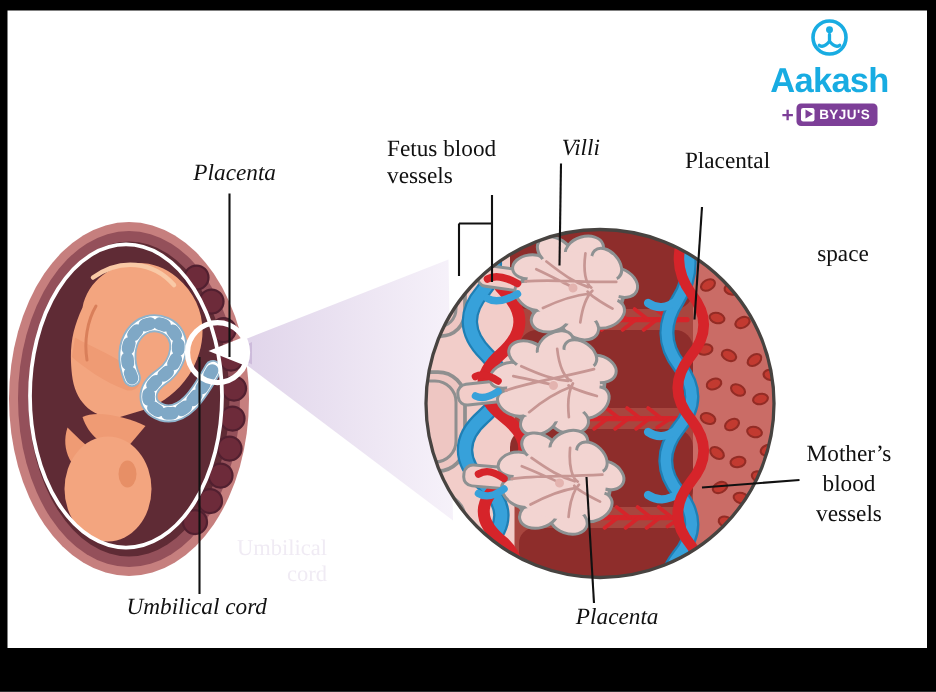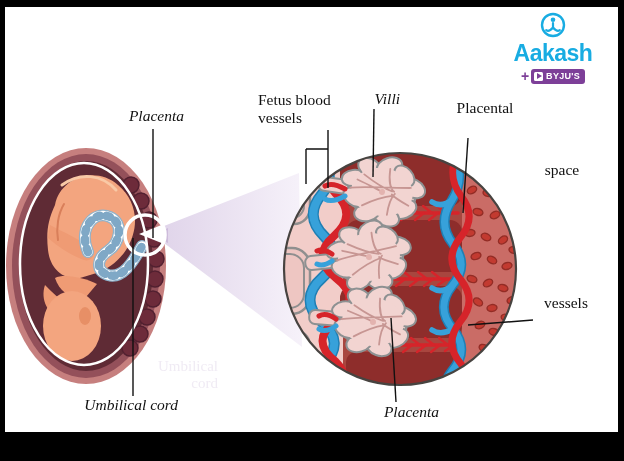--- a/index.html
+++ b/index.html
@@ -221,20 +221,22 @@
     <div>vessels</div>
   </div>
   <div class="lbl c" style="left:348px;top:90px;width:52px;">Villi</div>
   <div class="lbl l" style="left:450px;top:99px;width:70px;">
     <div>Placental</div>
   </div>
   <div class="lbl l lh20" style="left:523px;top:160px;width:78px;">
     <div>space</div>
   </div>
   <div class="lbl l lh20" style="left:535px;top:293px;width:62px;">
+    <div>Mother’s</div>
+    <div>blood</div>
     <div>vessels</div>
   </div>
   <div class="lbl c" style="left:365px;top:403px;width:74px;">Placenta</div>
 
   <div id="logo">
     <svg width="26" height="26" viewBox="0 0 26 26">
       <circle cx="13" cy="13" r="11" fill="#fff" stroke="#18ace2" stroke-width="2.4"></circle>
       <circle cx="13" cy="7.8" r="2.3" fill="#18ace2"></circle>
       <path d="M13,11 L13,15.5 M13,15.5 C10.5,18.5 8,19.5 6.2,18.2 M13,15.5 C15.5,18.5 18,19.5 19.8,18.2" fill="none" stroke="#18ace2" stroke-width="2.2" stroke-linecap="round"></path>
     </svg>

